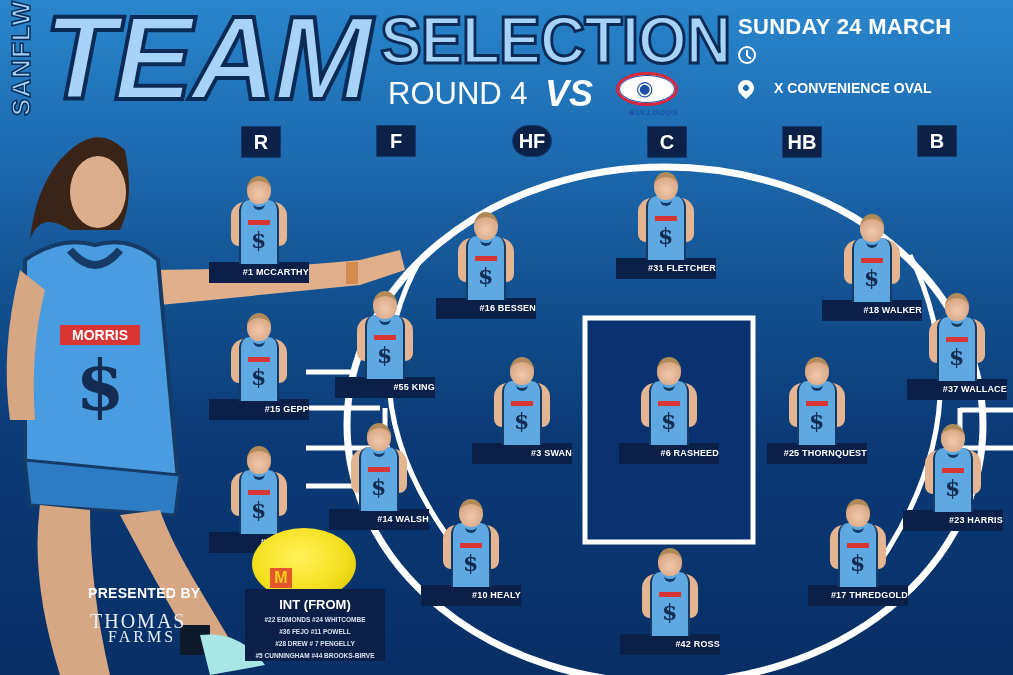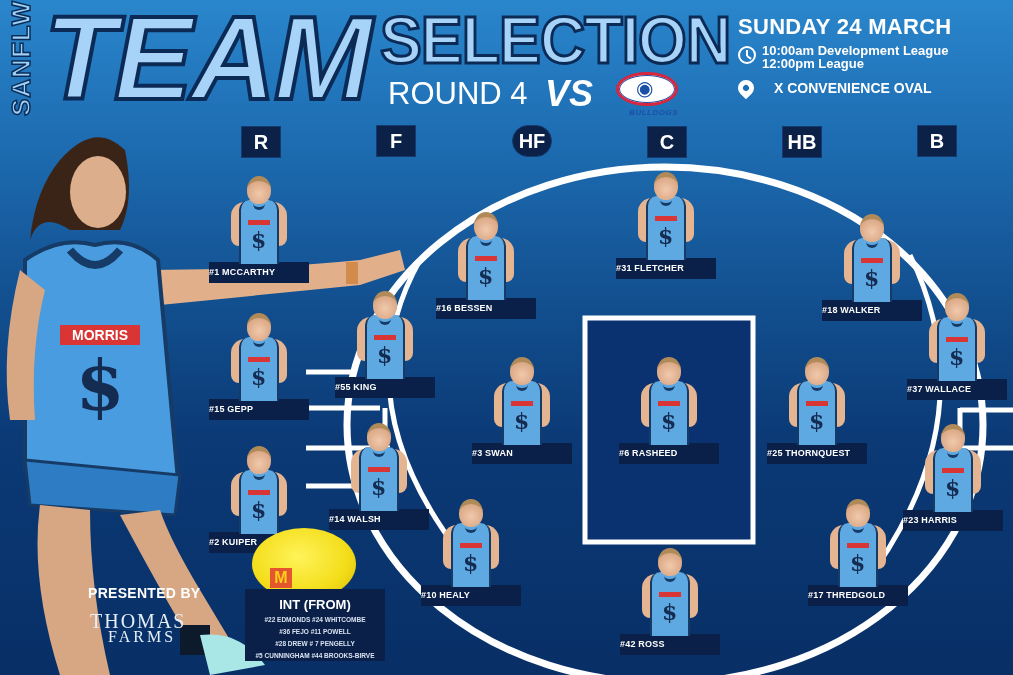--- a/index.html
+++ b/index.html
@@ -100,21 +100,21 @@
   }
   .photo .sponsor {
     position: absolute; left: 7px; top: 20px; width: 22px; height: 5px; background: #d93535;
   }
   .photo .logo {
     position: absolute; left: 10px; top: 28px; font-size: 22px; font-weight: 900; color: #142c52;
     font-family: "DejaVu Serif", serif; line-height: 24px;
   }
   .player .label {
     background: #0a2048; color: #fff; font-weight: 700; font-size: 9px;
-    text-align: left; height: 21px; line-height: 21px; width: 100px; margin: -2px auto 0;
+    text-align: right; height: 21px; line-height: 21px; width: 100px; margin: -2px auto 0;
     letter-spacing: 0.2px; white-space: nowrap;
   }
 
   
   .kicker { left: 0; top: 120px; width: 420px; height: 555px; }
 
   .ball {
     left: 252px; top: 528px; width: 104px; height: 72px; border-radius: 50%;
     background: radial-gradient(ellipse at 45% 40%, #fff35a 0%, #f3dd1a 60%, #d4b800 100%);
   }
@@ -165,24 +165,20 @@
 <div class="abs vs">VS</div>
 <div class="abs opp-logo">
   <div class="oval"></div>
   <div class="dog">◉</div>
   <div class="name">BULLDOGS</div>
 </div>
 
 <div class="abs date">SUNDAY 24 MARCH</div>
 <div class="abs times">
   <div class="clock"></div>
-  <div class="lines">
-    <div>10:00am Development League</div>
-    <div>12:00pm League</div>
-  </div>
 </div>
 <div class="abs venue">
   <div class="pin"></div>
   <div class="txt">X CONVENIENCE OVAL</div>
 </div>
 
 <div class="abs pos" style="left:241px;top:126px;">R</div>
 <div class="abs pos" style="left:376px;top:125px;">F</div>
 <div class="abs pos" style="left:512px;top:125px;border-radius:16px;">HF</div>
 <div class="abs pos" style="left:647px;top:126px;">C</div>

